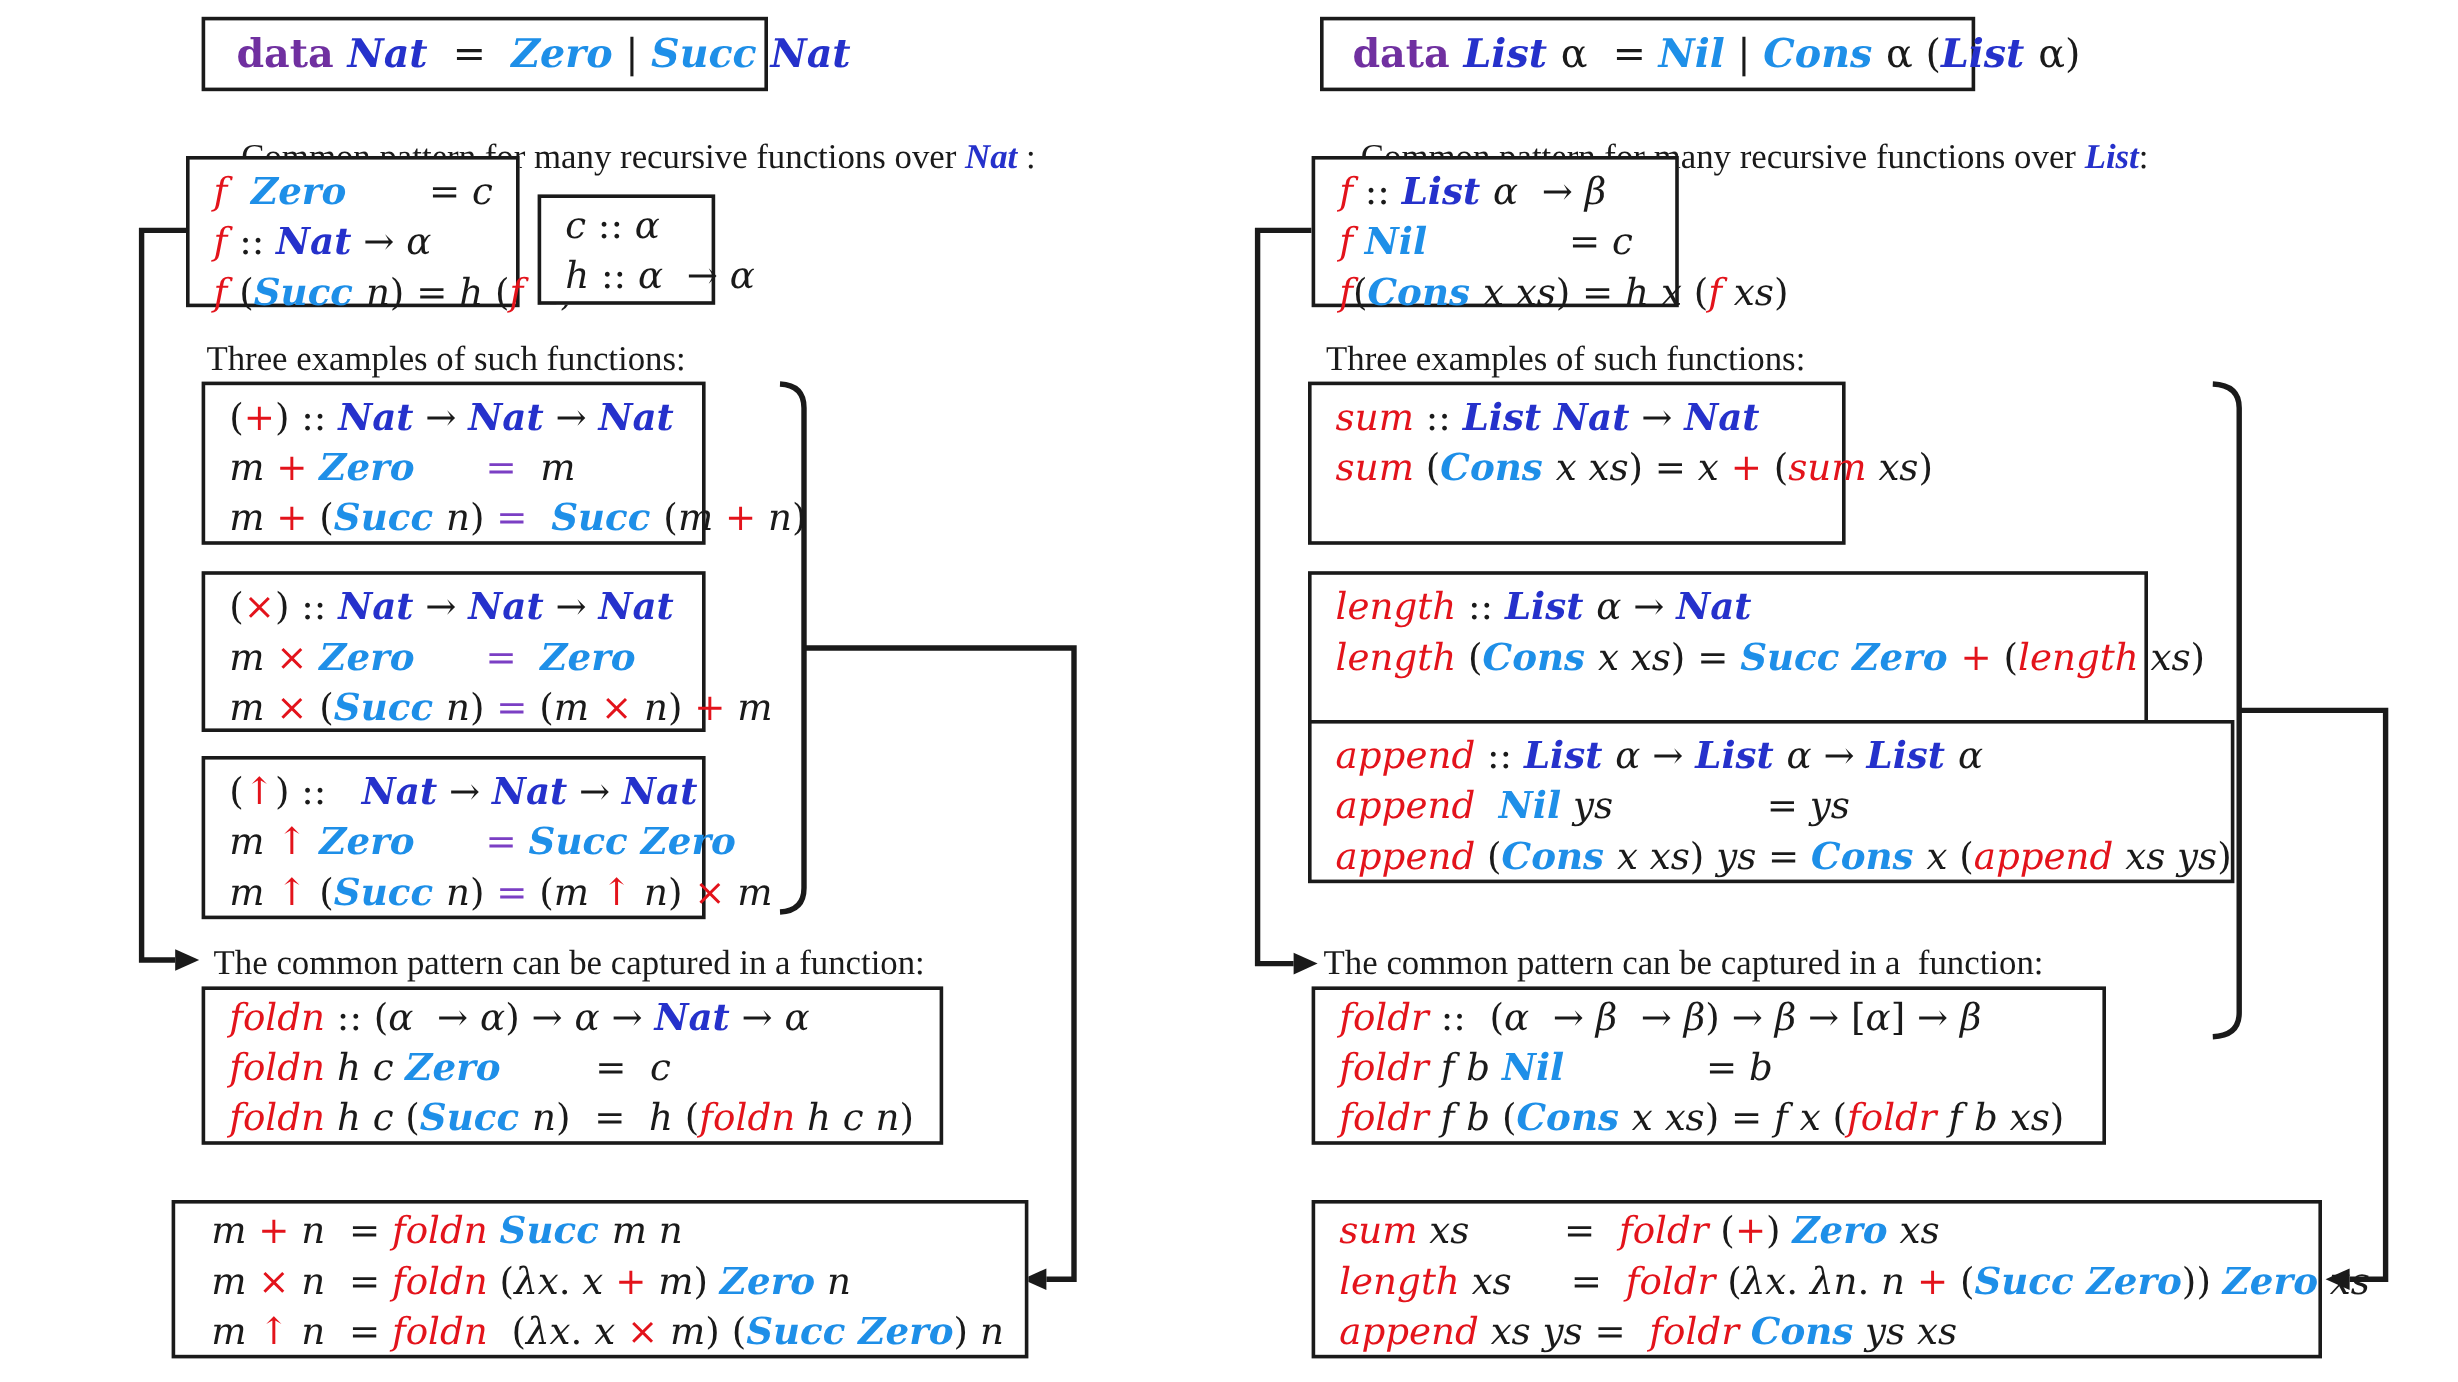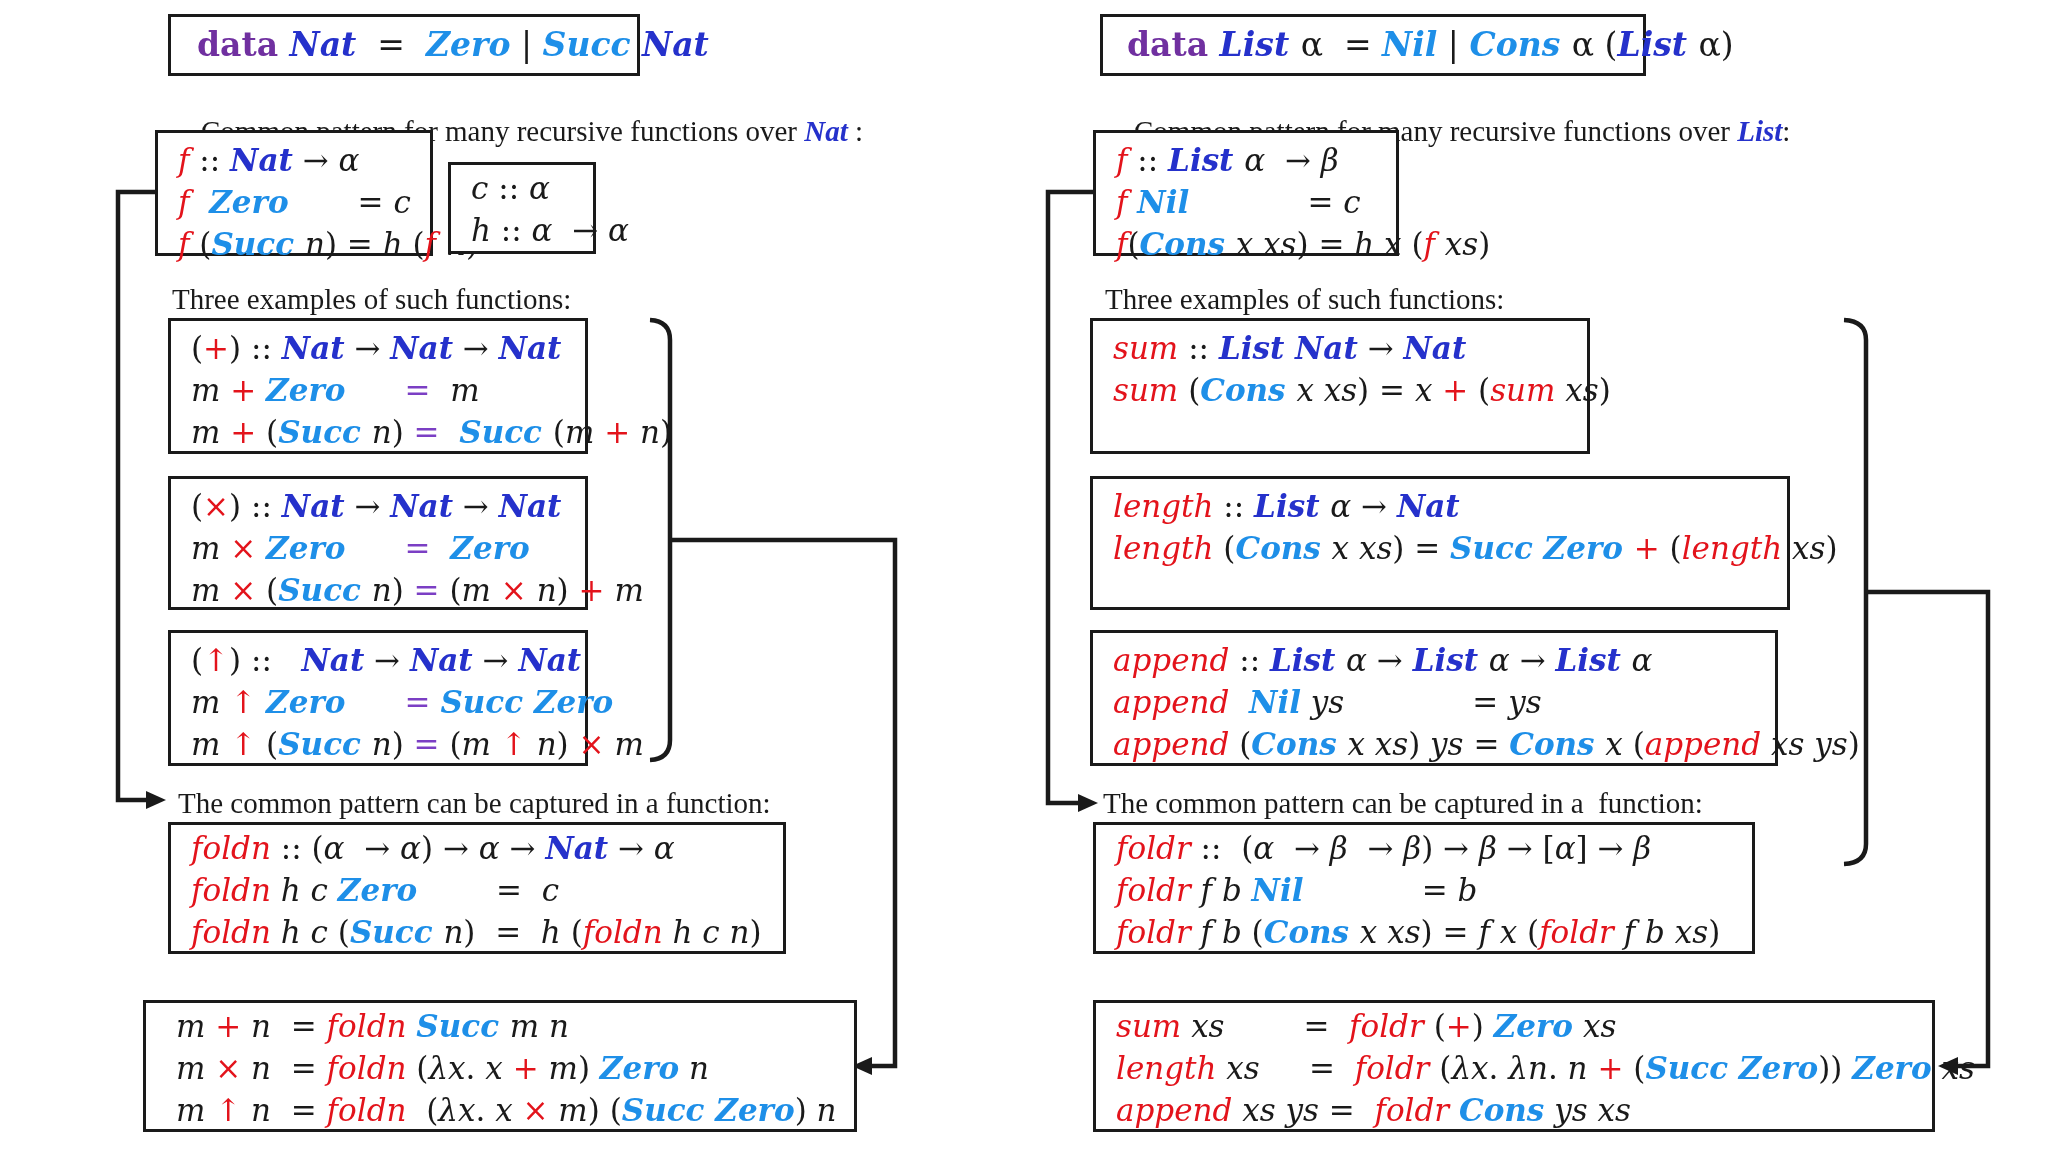--- a/index.html
+++ b/index.html
@@ -41,22 +41,22 @@
 
   <div class="box databox" style="left:168px;top:14px;width:472px;height:62px;padding-left:26px;">
     <div class="mline"><span style="color: rgb(112, 48, 160); font-weight: bold;">data </span><span style="color: rgb(37, 49, 203); font-style: italic; font-weight: bold;">Nat</span><span style="color: rgb(26, 26, 26);">  =  </span><span style="color: rgb(30, 143, 232); font-style: italic; font-weight: bold;">Zero</span><span style="color: rgb(26, 26, 26);"> | </span><span style="color: rgb(30, 143, 232); font-style: italic; font-weight: bold;">Succ </span><span style="color: rgb(37, 49, 203); font-style: italic; font-weight: bold;">Nat</span></div>
   </div>
 
   <div class="label" style="left:172px;top:80px;">
     <span class="mline"><span style="color: rgb(26, 26, 26);">Common pattern for many recursive functions over </span><span style="color: rgb(37, 49, 203); font-style: italic; font-weight: bold;">Nat</span><span style="color: rgb(26, 26, 26);"> :</span></span>
   </div>
 
   <div class="box pad" style="left:155px;top:130px;width:278px;height:126px;">
+    <div class="mline"><span style="color: rgb(227, 19, 27); font-style: italic;">f</span><span style="color: rgb(26, 26, 26);">  </span><span style="color: rgb(30, 143, 232); font-style: italic; font-weight: bold;">Zero</span><span style="color: rgb(26, 26, 26);">       = </span><span style="color: rgb(26, 26, 26); font-style: italic;">c</span></div>
     <div class="mline"><span style="color: rgb(227, 19, 27); font-style: italic;">f</span><span style="color: rgb(26, 26, 26);"> :: </span><span style="color: rgb(37, 49, 203); font-style: italic; font-weight: bold;">Nat</span><span style="color: rgb(26, 26, 26);"> → </span><span style="color: rgb(26, 26, 26); font-style: italic;">α</span></div>
-    <div class="mline"><span style="color: rgb(227, 19, 27); font-style: italic;">f</span><span style="color: rgb(26, 26, 26);">  </span><span style="color: rgb(30, 143, 232); font-style: italic; font-weight: bold;">Zero</span><span style="color: rgb(26, 26, 26);">       = </span><span style="color: rgb(26, 26, 26); font-style: italic;">c</span></div>
     <div class="mline"><span style="color: rgb(227, 19, 27); font-style: italic;">f</span><span style="color: rgb(26, 26, 26);"> (</span><span style="color: rgb(30, 143, 232); font-style: italic; font-weight: bold;">Succ </span><span style="color: rgb(26, 26, 26); font-style: italic;">n</span><span style="color: rgb(26, 26, 26);">) = </span><span style="color: rgb(26, 26, 26); font-style: italic;">h</span><span style="color: rgb(26, 26, 26);"> (</span><span style="color: rgb(227, 19, 27); font-style: italic;">f</span><span style="color: rgb(26, 26, 26);"> </span><span style="color: rgb(26, 26, 26); font-style: italic;">n</span><span style="color: rgb(26, 26, 26);">)</span></div>
   </div>
 
   <div class="box pad" style="left:448px;top:162px;width:148px;height:92px;padding-top:2px;">
     <div class="mline"><span style="color: rgb(26, 26, 26); font-style: italic;">c</span><span style="color: rgb(26, 26, 26);"> :: </span><span style="color: rgb(26, 26, 26); font-style: italic;">α</span></div>
     <div class="mline"><span style="color: rgb(26, 26, 26); font-style: italic;">h</span><span style="color: rgb(26, 26, 26);"> :: </span><span style="color: rgb(26, 26, 26); font-style: italic;">α</span><span style="color: rgb(26, 26, 26);">  → </span><span style="color: rgb(26, 26, 26); font-style: italic;">α</span></div>
   </div>
 
   <div class="label" style="left:172px;top:282px;">Three examples of such functions:</div>
 
@@ -106,31 +106,31 @@
 
   <div class="box pad" style="left:1093px;top:130px;width:306px;height:126px;">
     <div class="mline"><span style="color: rgb(227, 19, 27); font-style: italic;">f</span><span style="color: rgb(26, 26, 26);"> :: </span><span style="color: rgb(37, 49, 203); font-style: italic; font-weight: bold;">List </span><span style="color: rgb(26, 26, 26); font-style: italic;">α</span><span style="color: rgb(26, 26, 26);">  → </span><span style="color: rgb(26, 26, 26); font-style: italic;">β</span></div>
     <div class="mline"><span style="color: rgb(227, 19, 27); font-style: italic;">f</span><span style="color: rgb(26, 26, 26);"> </span><span style="color: rgb(30, 143, 232); font-style: italic; font-weight: bold;">Nil</span><span style="color: rgb(26, 26, 26);">            = </span><span style="color: rgb(26, 26, 26); font-style: italic;">c</span></div>
     <div class="mline"><span style="color: rgb(227, 19, 27); font-style: italic;">f</span><span style="color: rgb(26, 26, 26);">(</span><span style="color: rgb(30, 143, 232); font-style: italic; font-weight: bold;">Cons </span><span style="color: rgb(26, 26, 26); font-style: italic;">x xs</span><span style="color: rgb(26, 26, 26);">) = </span><span style="color: rgb(26, 26, 26); font-style: italic;">h x</span><span style="color: rgb(26, 26, 26);"> (</span><span style="color: rgb(227, 19, 27); font-style: italic;">f</span><span style="color: rgb(26, 26, 26);"> </span><span style="color: rgb(26, 26, 26); font-style: italic;">xs</span><span style="color: rgb(26, 26, 26);">)</span></div>
   </div>
 
 
   <div class="label" style="left:1105px;top:282px;">Three examples of such functions:</div>
 
-  <div class="box pad" style="left:1090px;top:318px;width:500px;height:136px;">
+  <div class="box pad" style="left:1090px;top:318px;width:448px;height:136px;">
     <div class="mline"><span style="color: rgb(227, 19, 27); font-style: italic;">sum</span><span style="color: rgb(26, 26, 26);"> :: </span><span style="color: rgb(37, 49, 203); font-style: italic; font-weight: bold;">List Nat</span><span style="color: rgb(26, 26, 26);"> → </span><span style="color: rgb(37, 49, 203); font-style: italic; font-weight: bold;">Nat</span></div>
     <div class="mline"><span style="color: rgb(227, 19, 27); font-style: italic;">sum</span><span style="color: rgb(26, 26, 26);"> (</span><span style="color: rgb(30, 143, 232); font-style: italic; font-weight: bold;">Cons </span><span style="color: rgb(26, 26, 26); font-style: italic;">x xs</span><span style="color: rgb(26, 26, 26);">) = </span><span style="color: rgb(26, 26, 26); font-style: italic;">x </span><span style="color: rgb(227, 19, 27);">+ </span><span style="color: rgb(26, 26, 26);">(</span><span style="color: rgb(227, 19, 27); font-style: italic;">sum</span><span style="color: rgb(26, 26, 26);"> </span><span style="color: rgb(26, 26, 26); font-style: italic;">xs</span><span style="color: rgb(26, 26, 26);">)</span></div>
   </div>
 
   <div class="box pad" style="left:1090px;top:476px;width:700px;height:134px;">
     <div class="mline"><span style="color: rgb(227, 19, 27); font-style: italic;">length</span><span style="color: rgb(26, 26, 26);"> :: </span><span style="color: rgb(37, 49, 203); font-style: italic; font-weight: bold;">List </span><span style="color: rgb(26, 26, 26); font-style: italic;">α</span><span style="color: rgb(26, 26, 26);"> → </span><span style="color: rgb(37, 49, 203); font-style: italic; font-weight: bold;">Nat</span></div>
     <div class="mline"><span style="color: rgb(227, 19, 27); font-style: italic;">length</span><span style="color: rgb(26, 26, 26);"> (</span><span style="color: rgb(30, 143, 232); font-style: italic; font-weight: bold;">Cons </span><span style="color: rgb(26, 26, 26); font-style: italic;">x xs</span><span style="color: rgb(26, 26, 26);">) = </span><span style="color: rgb(30, 143, 232); font-style: italic; font-weight: bold;">Succ Zero </span><span style="color: rgb(227, 19, 27);">+ </span><span style="color: rgb(26, 26, 26);">(</span><span style="color: rgb(227, 19, 27); font-style: italic;">length</span><span style="color: rgb(26, 26, 26);"> </span><span style="color: rgb(26, 26, 26); font-style: italic;">xs</span><span style="color: rgb(26, 26, 26);">)</span></div>
   </div>
 
-  <div class="box pad" style="left:1090px;top:630px;width:688px;height:136px;">
+  <div class="box pad" style="left:1090px;top:600px;width:772px;height:136px;">
     <div class="mline"><span style="color: rgb(227, 19, 27); font-style: italic;">append</span><span style="color: rgb(26, 26, 26);"> :: </span><span style="color: rgb(37, 49, 203); font-style: italic; font-weight: bold;">List </span><span style="color: rgb(26, 26, 26); font-style: italic;">α</span><span style="color: rgb(26, 26, 26);"> → </span><span style="color: rgb(37, 49, 203); font-style: italic; font-weight: bold;">List </span><span style="color: rgb(26, 26, 26); font-style: italic;">α</span><span style="color: rgb(26, 26, 26);"> → </span><span style="color: rgb(37, 49, 203); font-style: italic; font-weight: bold;">List </span><span style="color: rgb(26, 26, 26); font-style: italic;">α</span></div>
     <div class="mline"><span style="color: rgb(227, 19, 27); font-style: italic;">append</span><span style="color: rgb(26, 26, 26);">  </span><span style="color: rgb(30, 143, 232); font-style: italic; font-weight: bold;">Nil</span><span style="color: rgb(26, 26, 26);"> </span><span style="color: rgb(26, 26, 26); font-style: italic;">ys</span><span style="color: rgb(26, 26, 26);">             = </span><span style="color: rgb(26, 26, 26); font-style: italic;">ys</span></div>
     <div class="mline"><span style="color: rgb(227, 19, 27); font-style: italic;">append</span><span style="color: rgb(26, 26, 26);"> (</span><span style="color: rgb(30, 143, 232); font-style: italic; font-weight: bold;">Cons </span><span style="color: rgb(26, 26, 26); font-style: italic;">x xs</span><span style="color: rgb(26, 26, 26);">) </span><span style="color: rgb(26, 26, 26); font-style: italic;">ys</span><span style="color: rgb(26, 26, 26);"> = </span><span style="color: rgb(30, 143, 232); font-style: italic; font-weight: bold;">Cons </span><span style="color: rgb(26, 26, 26); font-style: italic;">x</span><span style="color: rgb(26, 26, 26);"> (</span><span style="color: rgb(227, 19, 27); font-style: italic;">append</span><span style="color: rgb(26, 26, 26);"> </span><span style="color: rgb(26, 26, 26); font-style: italic;">xs ys</span><span style="color: rgb(26, 26, 26);">)</span></div>
   </div>
 
   <div class="label" style="left:1103px;top:786px;">The common pattern can be captured in a  function:</div>
 
   <div class="box pad" style="left:1093px;top:822px;width:662px;height:132px;padding-top:2px;">
     <div class="mline"><span style="color: rgb(227, 19, 27); font-style: italic;">foldr</span><span style="color: rgb(26, 26, 26);"> ::  (</span><span style="color: rgb(26, 26, 26); font-style: italic;">α</span><span style="color: rgb(26, 26, 26);">  → </span><span style="color: rgb(26, 26, 26); font-style: italic;">β</span><span style="color: rgb(26, 26, 26);">  → </span><span style="color: rgb(26, 26, 26); font-style: italic;">β</span><span style="color: rgb(26, 26, 26);">) → </span><span style="color: rgb(26, 26, 26); font-style: italic;">β</span><span style="color: rgb(26, 26, 26);"> → [</span><span style="color: rgb(26, 26, 26); font-style: italic;">α</span><span style="color: rgb(26, 26, 26);">] → </span><span style="color: rgb(26, 26, 26); font-style: italic;">β</span></div>
     <div class="mline"><span style="color: rgb(227, 19, 27); font-style: italic;">foldr</span><span style="color: rgb(26, 26, 26);"> </span><span style="color: rgb(26, 26, 26); font-style: italic;">f b </span><span style="color: rgb(30, 143, 232); font-style: italic; font-weight: bold;">Nil</span><span style="color: rgb(26, 26, 26);">            = </span><span style="color: rgb(26, 26, 26); font-style: italic;">b</span></div>

